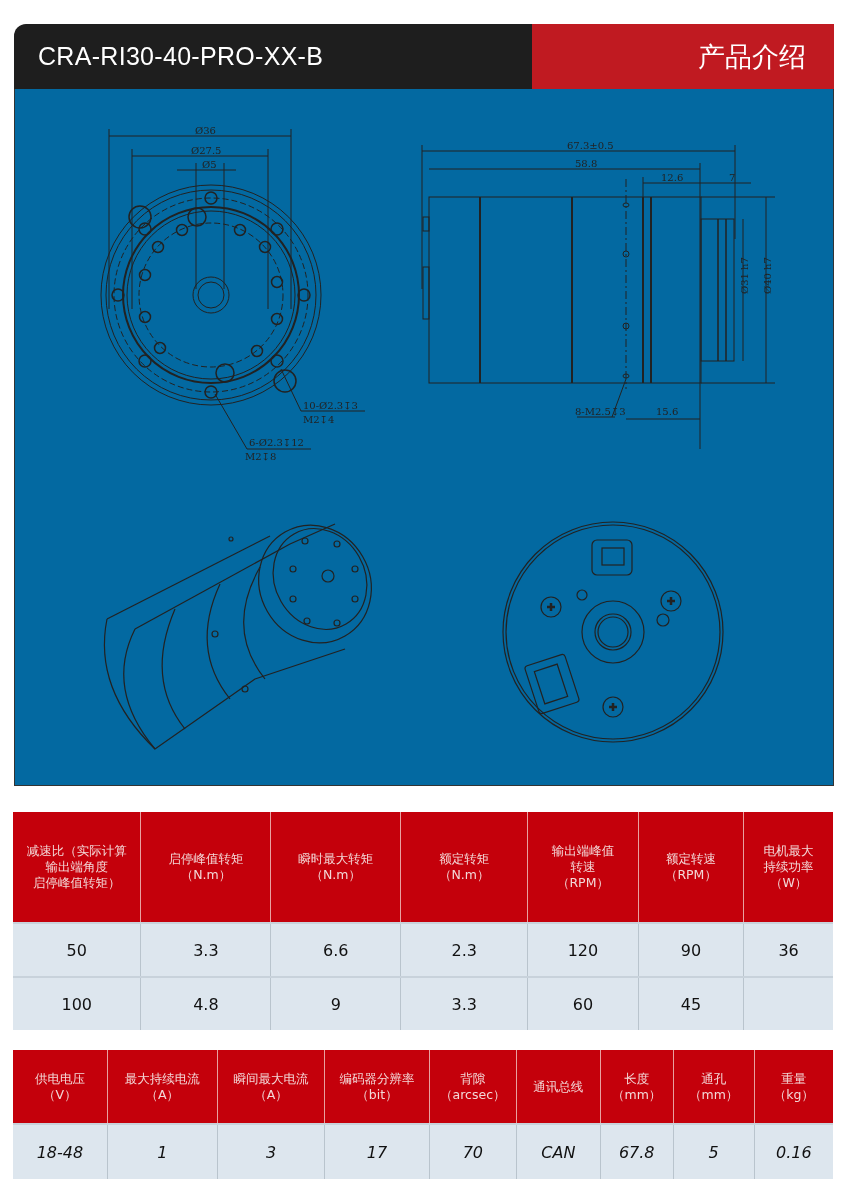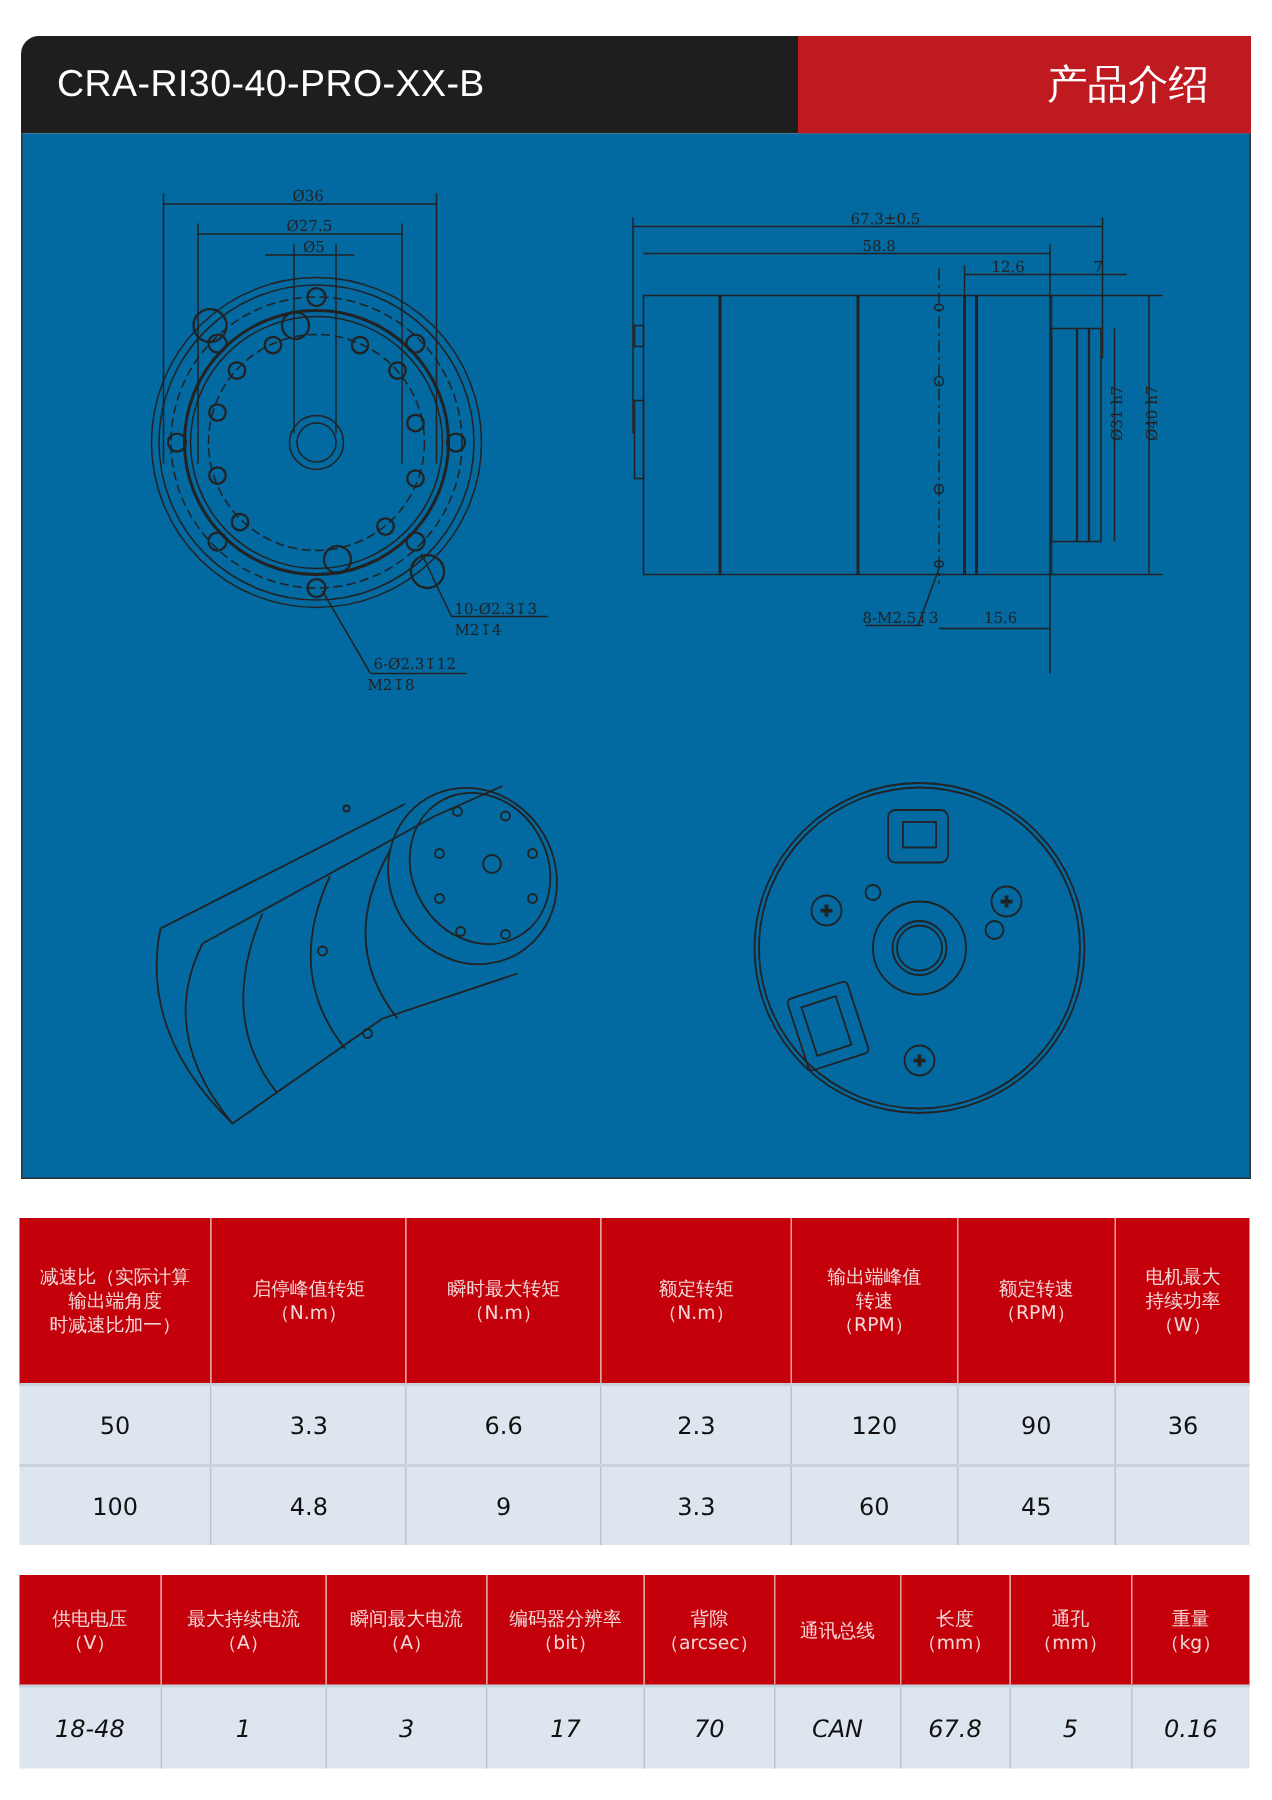--- a/index.html
+++ b/index.html
@@ -181,21 +181,21 @@
         <circle cx="648" cy="531" r="6"></circle>
       <rect x="516" y="570" width="42" height="50" rx="3" transform="rotate(-18 537 595)"></rect>
       <rect x="524" y="578" width="24" height="34" transform="rotate(-18 536 595)"></rect>
     </g>
   </svg>
 </div>
 
 <table class="spec" id="t1">
   <thead>
     <tr>
-      <th style="width:130px"><span>减速比（实际计算</span><br><span>输出端角度</span><br><span>时减速比加一）</span></th>
+      <th style="width:130px"><span>减速比（实际计算</span><br><span>输出端角度</span><br><span>启停峰值转矩）</span></th>
       <th style="width:130px"><span>启停峰值转矩</span><br><span>（N.m）</span></th>
       <th style="width:130px"><span>瞬时最大转矩</span><br><span>（N.m）</span></th>
       <th style="width:127px"><span>额定转矩</span><br><span>（N.m）</span></th>
       <th style="width:109px"><span>输出端峰值</span><br><span>转速</span><br><span>（RPM）</span></th>
       <th style="width:104px"><span>额定转速</span><br><span>（RPM）</span></th>
       <th style="width:88px"><span>电机最大</span><br><span>持续功率</span><br><span>（W）</span></th>
     </tr>
   </thead>
   <tbody>
     <tr>

